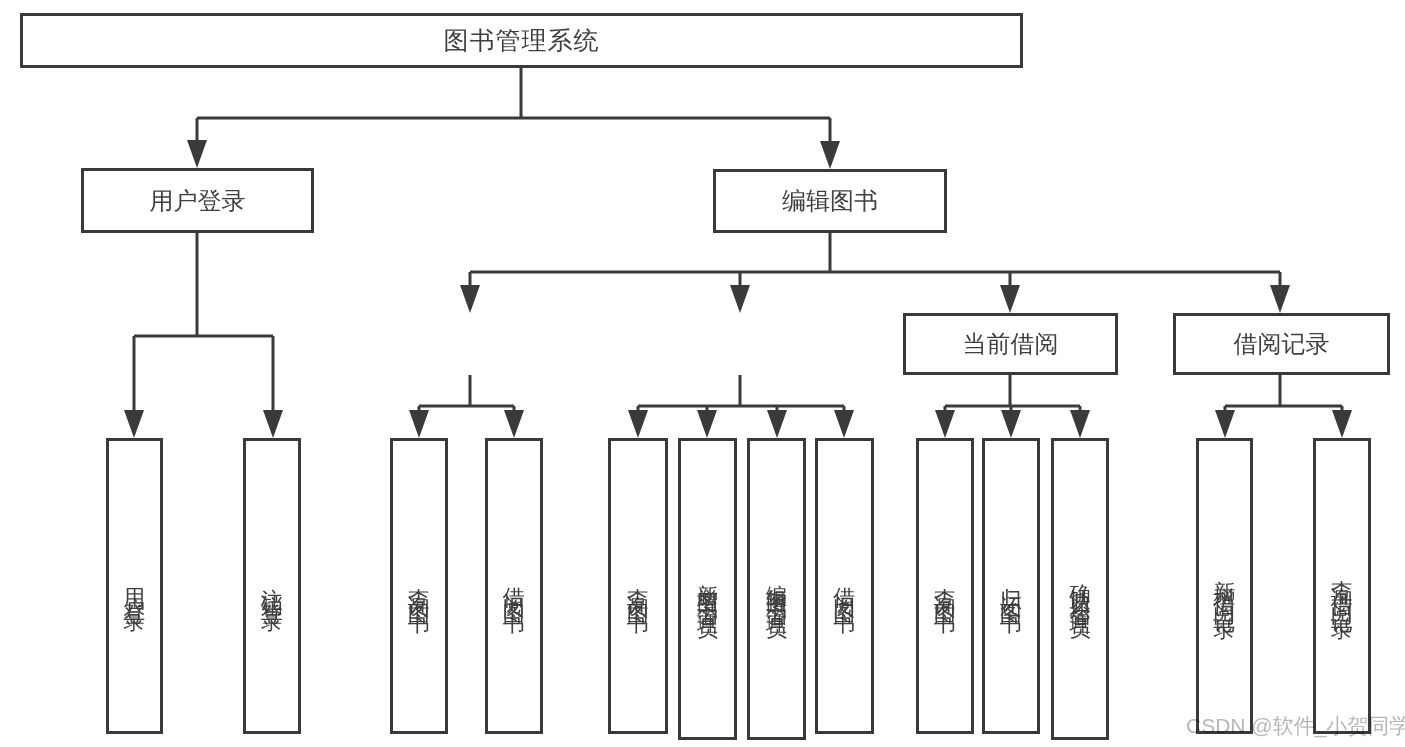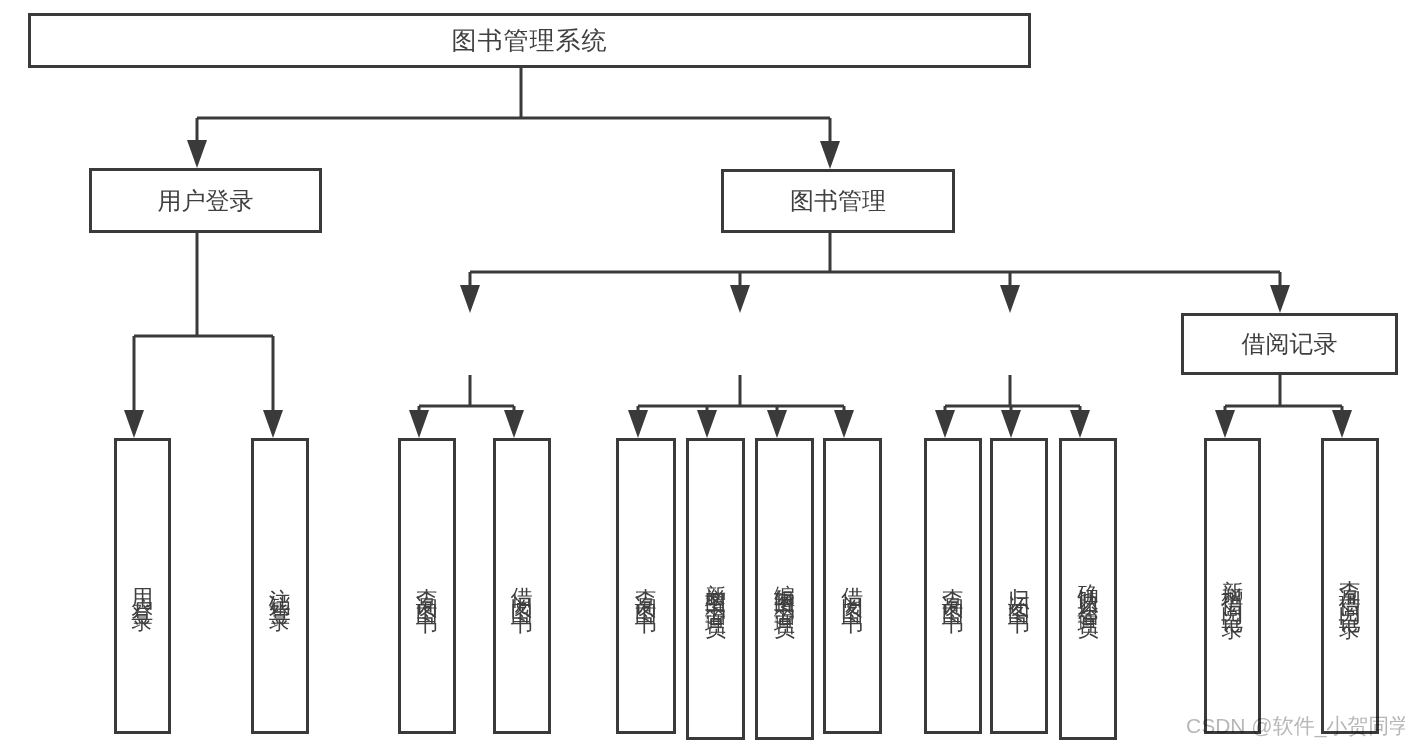--- a/index.html
+++ b/index.html
@@ -36,21 +36,20 @@
     stroke: none;
   }
   .node {
     position: absolute;
     background: #ffffff;
     border: 3px solid var(--line);
     display: flex;
     align-items: center;
     justify-content: center;
     color: var(--text);
-    margin-left: 8px;
   }
   .h-node { font-size: 24px; }
   .root-node { font-size: 25px; letter-spacing: 1px; }
   .v-node .vlabel {
     writing-mode: vertical-rl;
     text-orientation: mixed;
     font-size: 22px;
     line-height: 1.15;
     letter-spacing: 8px;
     color: var(--text);
@@ -141,23 +140,26 @@
   </svg>
 
   <div class="node h-node root-node n-root">
     <span>图书管理系统</span>
   </div>
 
   <div class="node h-node n-userlogin">
     <span>用户登录</span>
   </div>
   <div class="node h-node n-bookmgmt">
-    <span>图书管理</span>
-  </div>
-
+    <span>编辑图书</span>
+  </div>
+
+  <div class="node h-node n-current">
+    <span>当前借阅</span>
+  </div>
   <div class="node h-node n-records">
     <span>借阅记录</span>
   </div>
 
   <div class="node v-node leaf l-u1">
     <span class="vlabel">用户登录</span>
   </div>
   <div class="node v-node leaf l-u2">
     <span class="vlabel">注销登录</span>
   </div>

